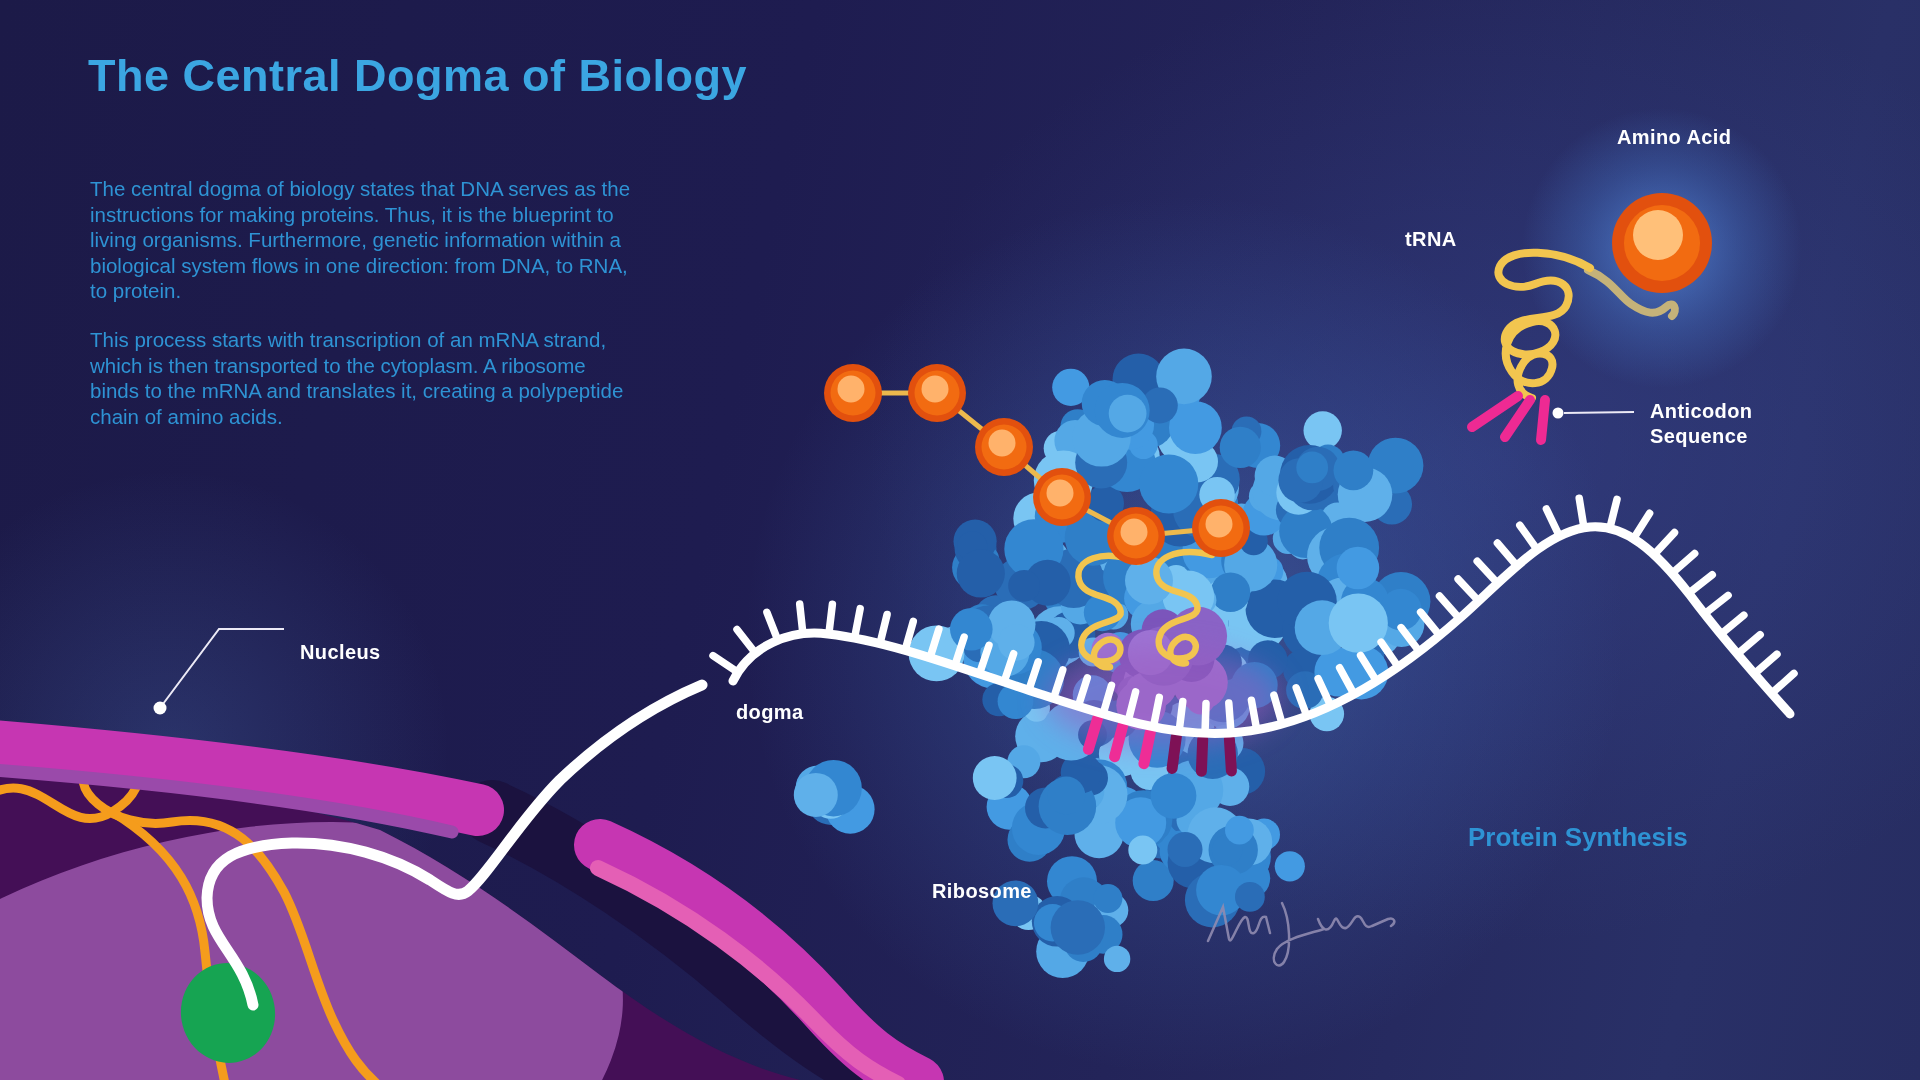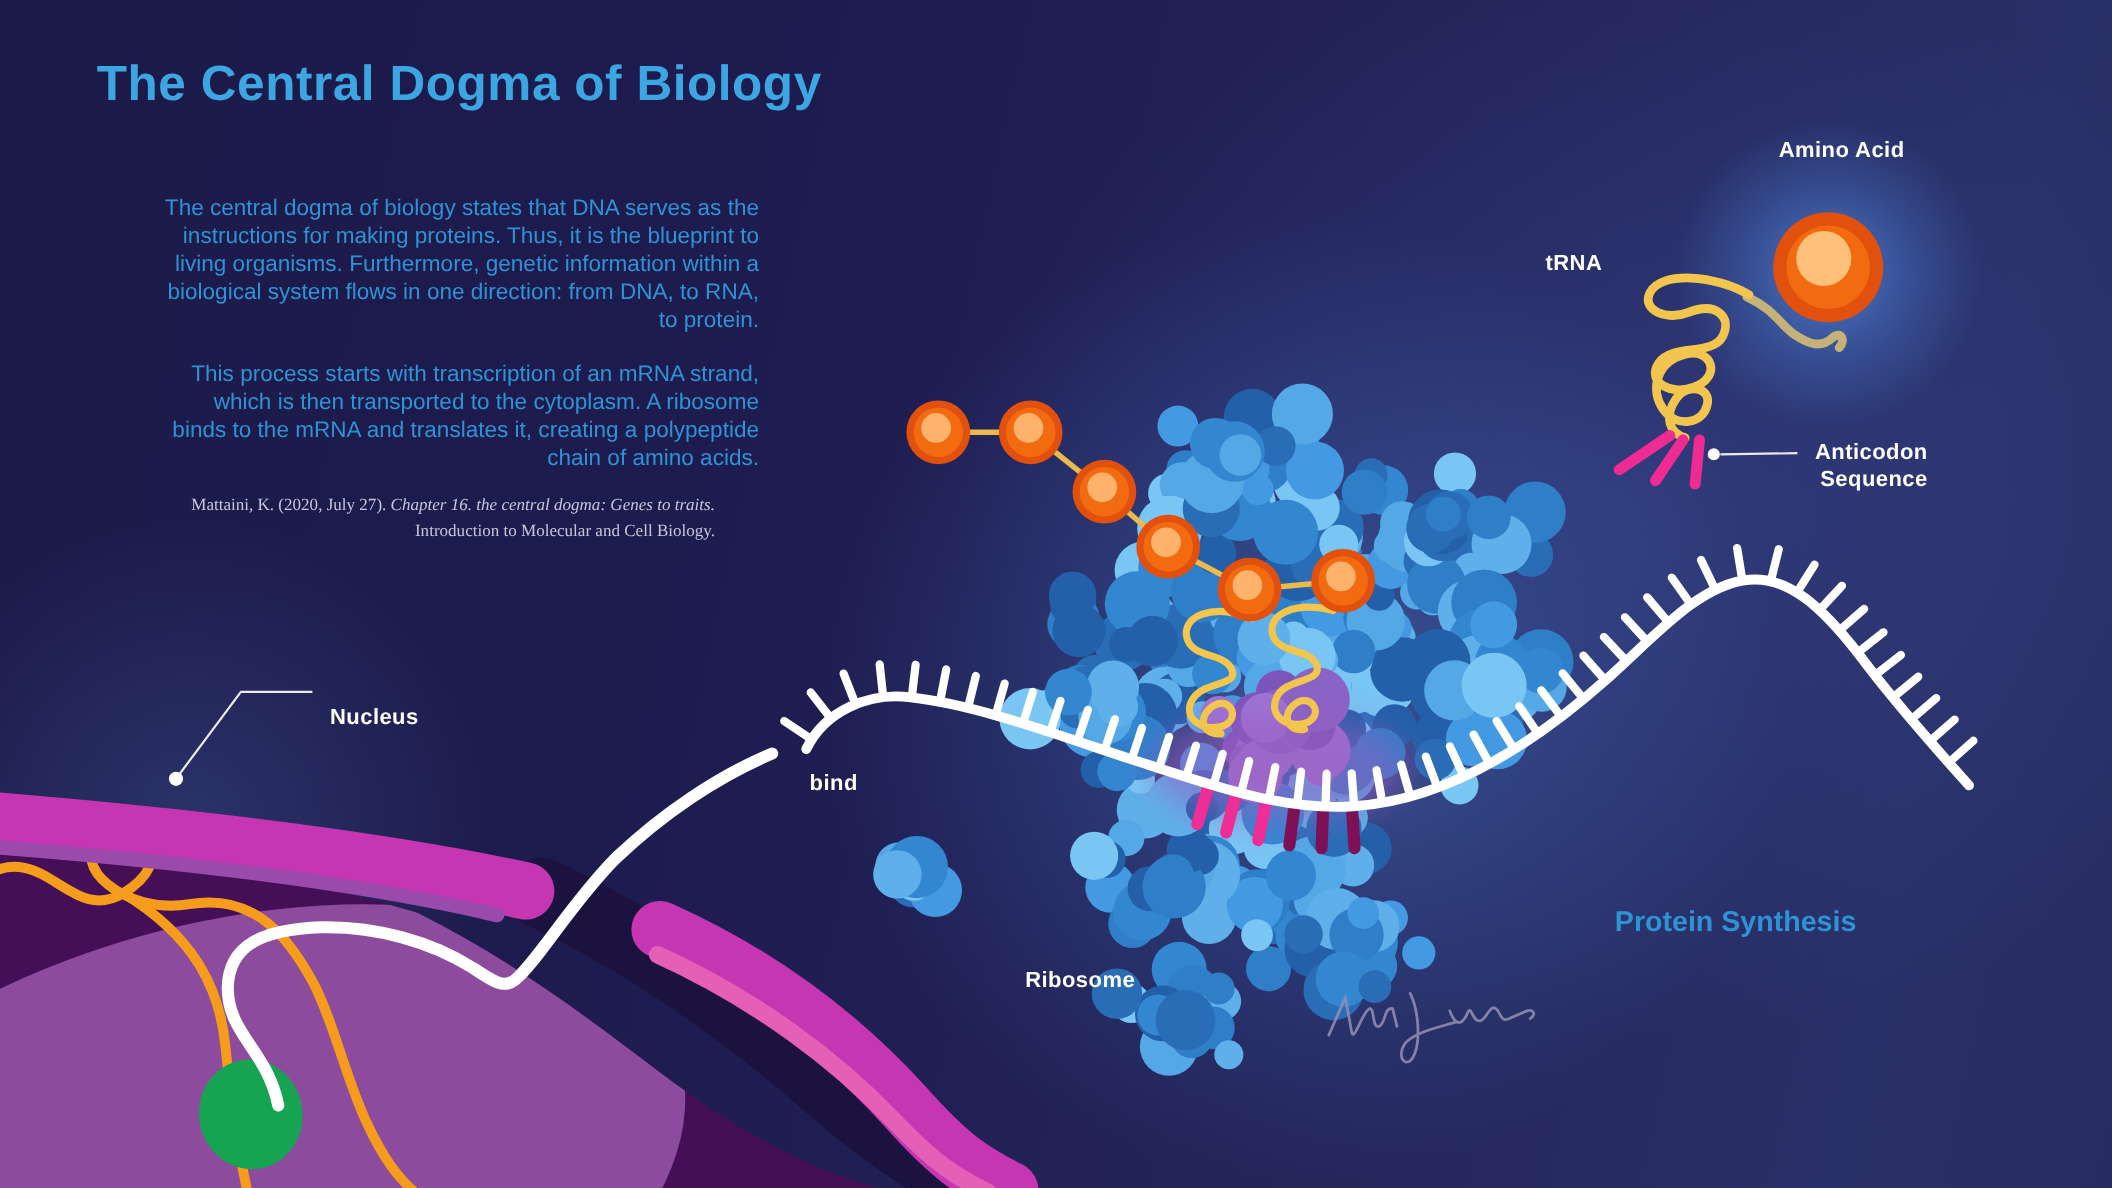--- a/index.html
+++ b/index.html
@@ -3,21 +3,21 @@
 <meta charset="utf-8">
 <style>
   html,body{margin:0;padding:0;background:#14123a;}
   .stage{
     position:relative;width:1920px;height:1080px;overflow:hidden;
     font-family:"Liberation Sans","DejaVu Sans",sans-serif;
     background:
       radial-gradient(900px 700px at 78% 42%, rgba(58,74,150,.45), rgba(58,74,150,0) 70%),
       linear-gradient(102deg,#1c1a48 0%,#1e1c50 38%,#232459 62%,#293067 88%,#272d62 100%);
   }
-  .abs{position:absolute;text-align:right;}
+  .abs{position:absolute;}
   .pre{white-space:pre-line;}
   .title{font-size:45px;font-weight:bold;letter-spacing:.5px;}
   .body-text{font-size:20.5px;line-height:25.5px;margin-top:29px;}
   .label{font-size:20px;font-weight:bold;color:#ffffff;letter-spacing:.4px;}
   .citation{font-family:"Liberation Serif","DejaVu Serif",serif;font-size:15.5px;line-height:23px;}
   .ps-head{font-size:26px;font-weight:bold;}
   .ps-body{font-size:20px;line-height:26.5px;}
   svg{position:absolute;left:0;top:0;}
 </style>
 </head>
@@ -515,28 +515,24 @@
 instructions  for making proteins. Thus, it is the blueprint to
 living organisms. Furthermore, genetic information within a
 biological system flows in one direction: from DNA, to RNA,
 to protein.</div>
 
   <div class="abs body-text pre" style="left:90px;top:298px;width:600px;color:#2e93d4;">This process starts with transcription of an mRNA strand,
 which is then transported to the cytoplasm. A ribosome
 binds to the mRNA and translates it, creating a polypeptide
 chain of amino acids.</div>
 
-  <div class="abs citation" style="left:90px;top:448px;width:560px;color:#c9c7da;">
-    <div><span>Mattaini, K. (2020, July 27). </span><span style="font-style:italic;">Chapter 16. the central dogma: Genes to traits.</span></div>
-    <div>Introduction to Molecular and Cell Biology.</div>
-  </div>
 
   <div class="abs label" style="left:300px;top:614px;margin-top:27px;">Nucleus</div>
 
-  <div class="abs label" style="left:736px;top:701px;">bind</div>
+  <div class="abs label" style="left:736px;top:701px;">dogma</div>
 
   <div class="abs label" style="left:932px;top:880px;">Ribosome</div>
 
   <div class="abs label" style="left:1405px;top:228px;">tRNA</div>
 
   <div class="abs label" style="left:1617px;top:126px;">Amino Acid</div>
 
   <div class="abs label pre" style="left:1650px;top:399px;line-height:25px;">Anticodon
 Sequence</div>
 

